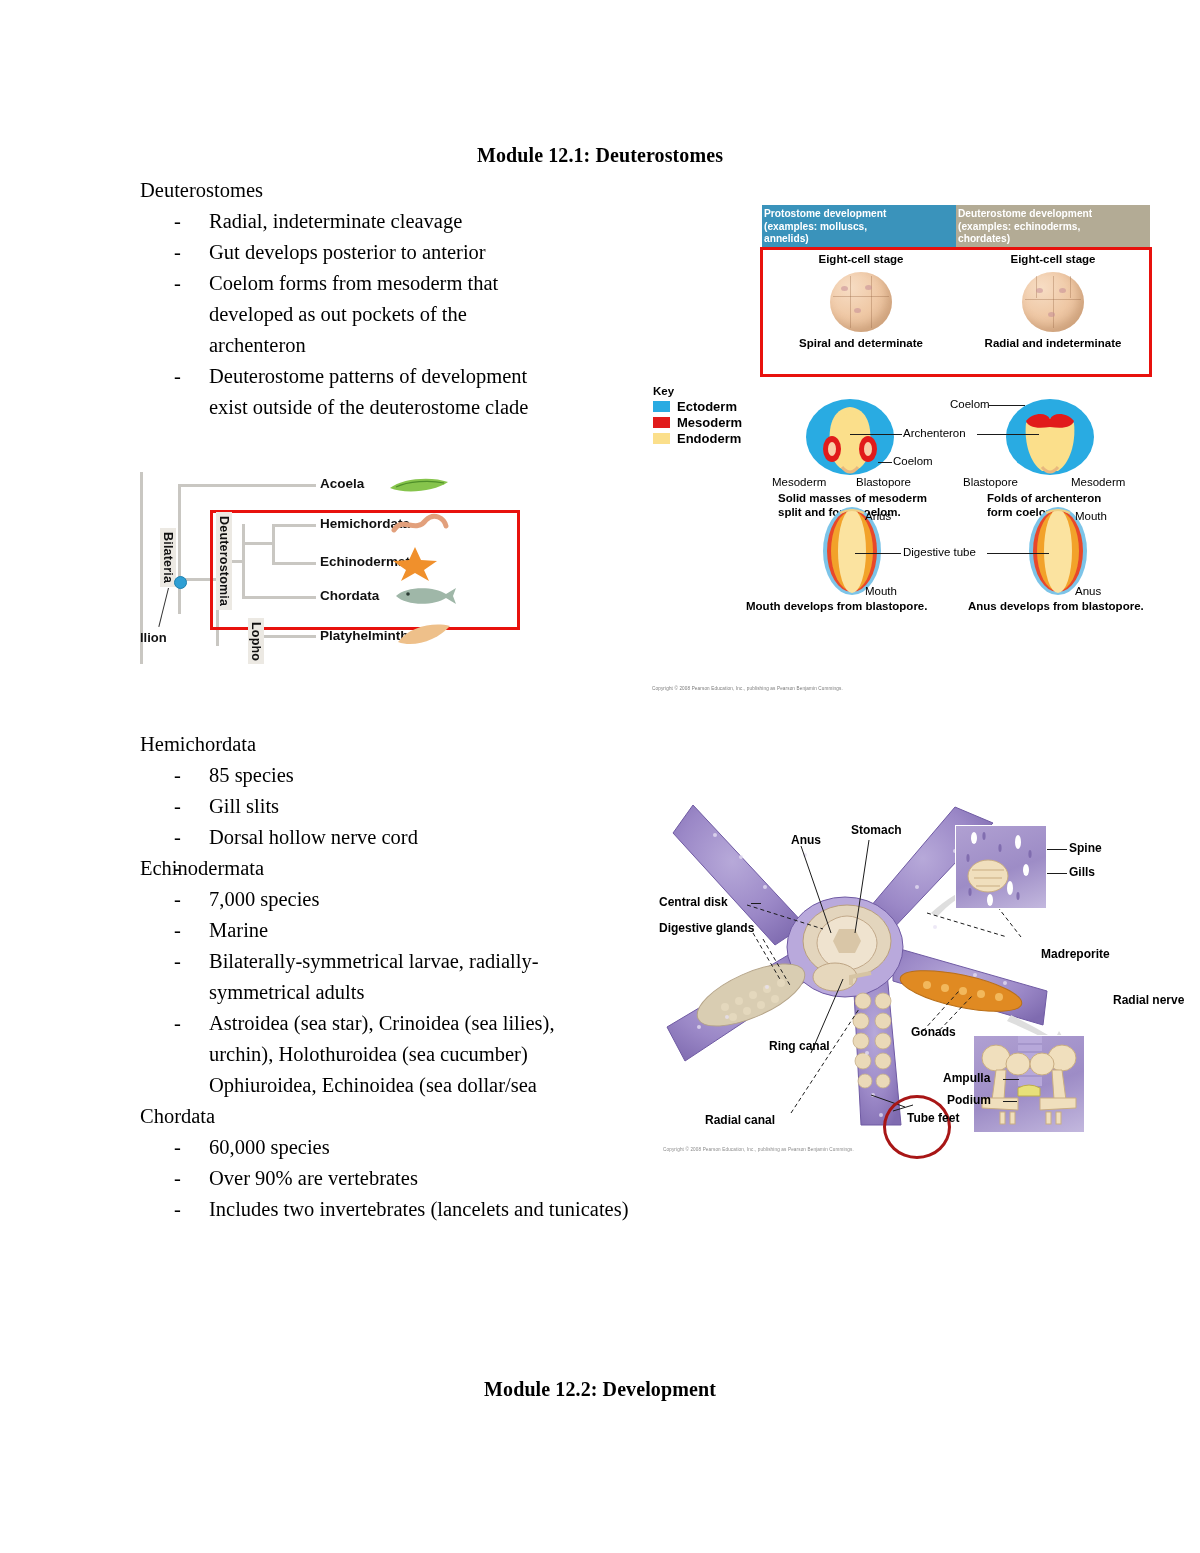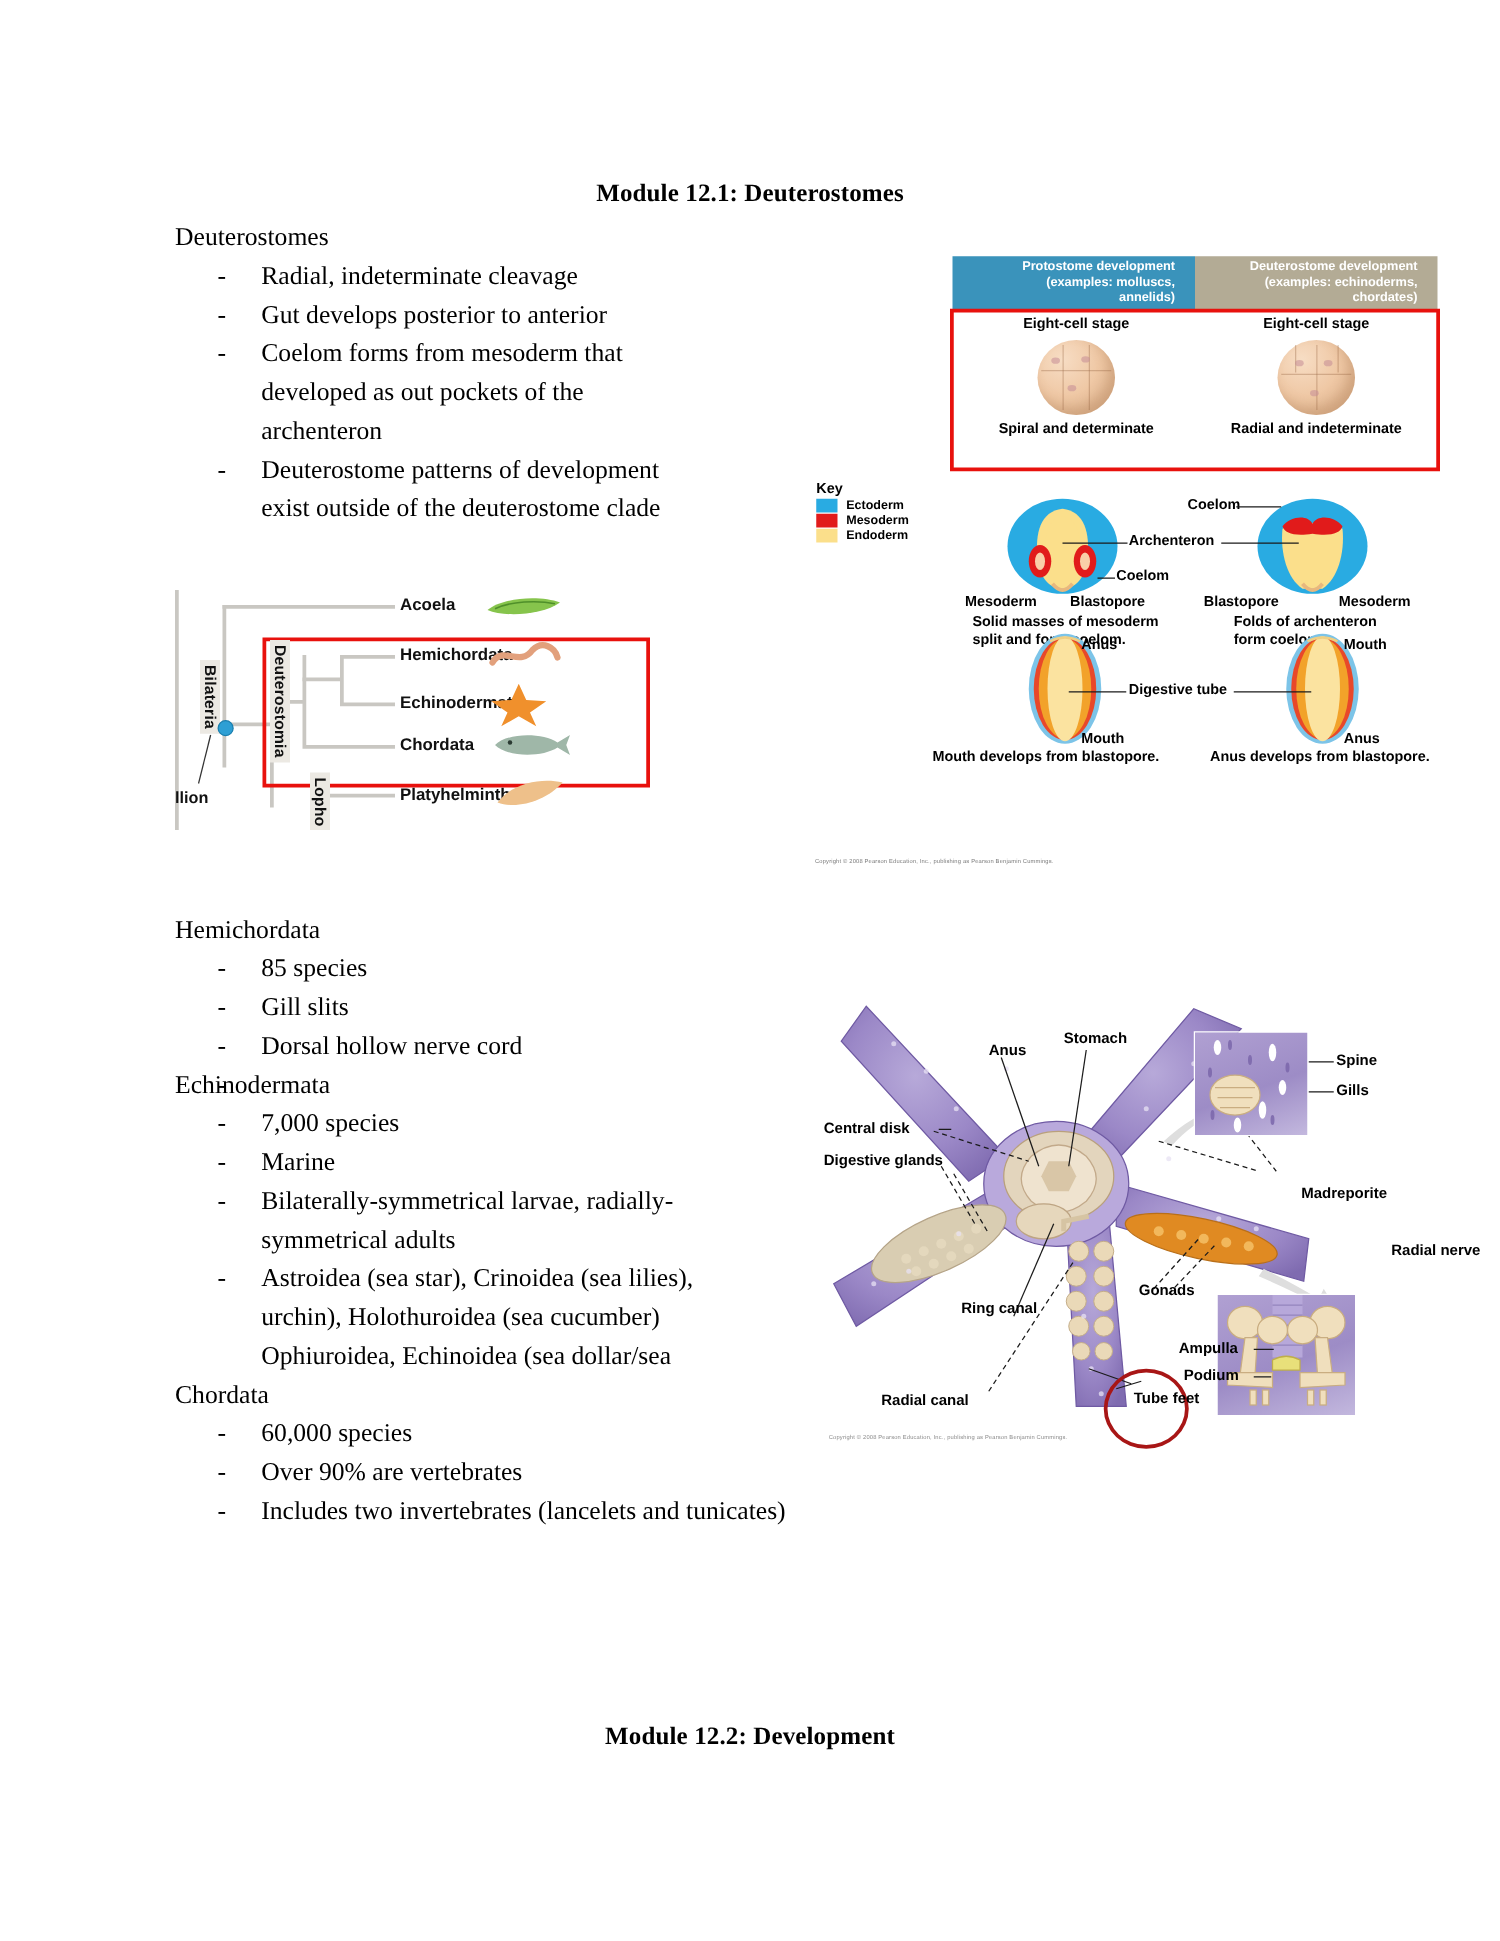--- a/index.html
+++ b/index.html
@@ -64,21 +64,21 @@
     left: 650px; top: 205px; width: 536px; height: 495px;
   }
   .dev-headers { position: absolute; left: 112px; top: 0; width: 388px; height: 44px; display: flex; }
   .dev-header {
     flex: 1 1 0;
     color: #ffffff;
     font-family: "Liberation Sans", sans-serif;
     font-weight: bold;
     font-size: 10.2px;
     line-height: 12.5px;
-    text-align: right;
+    text-align: left;
     padding: 3px 16px 0 2px;
     box-sizing: border-box;
   }
   .dev-header.proto { background: #3a93bb; }
   .dev-header.deut  { background: #b3ab95; }
 
   .redbox {
     position: absolute;
     border: 3px solid #e8110d;
     box-sizing: border-box;
@@ -116,32 +116,32 @@
   
   #dev-key { position: absolute; left: 3px; top: 180px; width: 104px; }
   #dev-key .key-title {
     font-family: "Liberation Sans", sans-serif;
     font-weight: bold; font-size: 11.5px; margin-bottom: 2px;
   }
   #dev-key .key-row { display: flex; align-items: center; margin-bottom: 1px; }
   #dev-key .sw { width: 17px; height: 11px; margin-right: 7px; flex: 0 0 auto; }
   #dev-key .kl {
     font-family: "Liberation Sans", sans-serif;
-    font-weight: bold; font-size: 10px;
+    font-weight: bold; font-size: 13px;
   }
 
   
   .coelom-embryo { position: absolute; width: 96px; height: 84px; }
   #coelom-left  { left: 152px; top: 192px; }
   #coelom-right { left: 352px; top: 192px; }
 
   .lbl {
     position: absolute;
     font-family: "Liberation Sans", sans-serif;
-    font-weight: bold;
+    font-weight: normal;
     font-size: 11.5px;
     color: #000;
     white-space: nowrap;
   }
   .cap-sans {
     position: absolute;
     font-family: "Liberation Sans", sans-serif;
     font-weight: bold;
     font-size: 11.5px;
     line-height: 13.5px;

